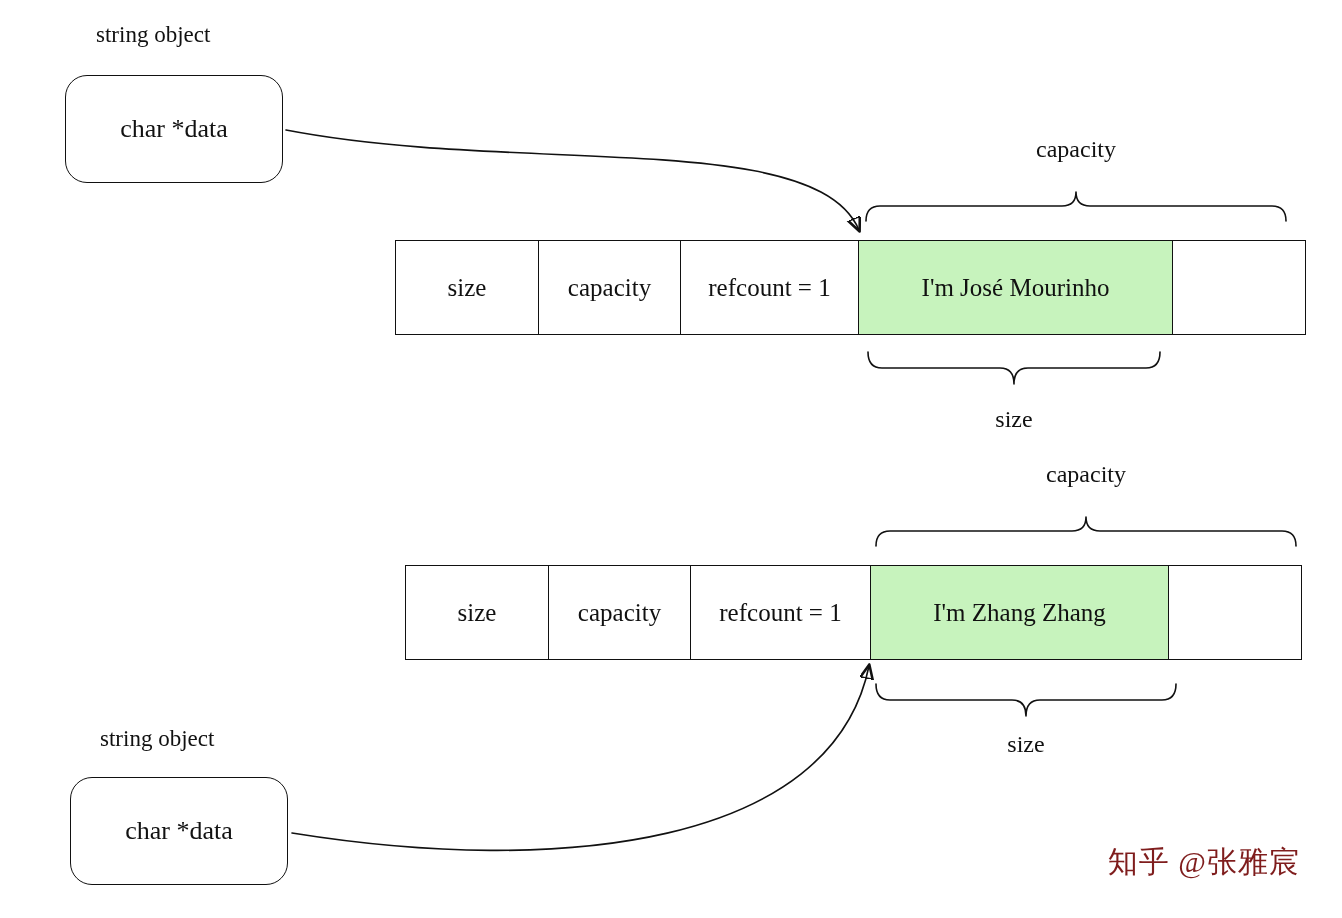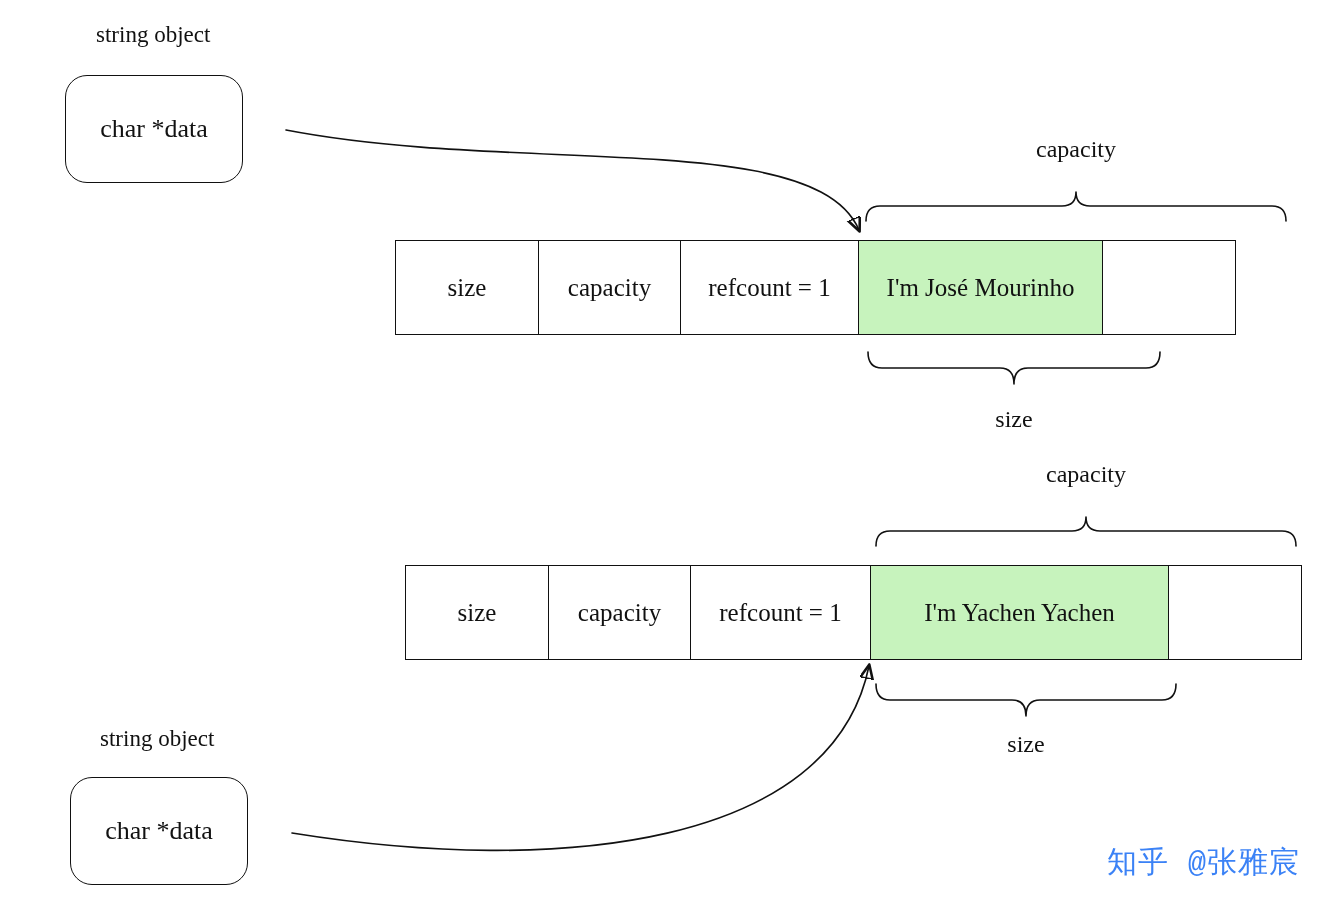--- a/index.html
+++ b/index.html
@@ -35,21 +35,21 @@
   .label {
     position: absolute;
     font-size: 24px;
     white-space: nowrap;
   }
   .centered {
     transform: translateX(-50%);
   }
   .pointer-box {
     position: absolute;
-    width: 178px;
+    width: 218px;
     height: 108px;
     border: 1.6px solid #111111;
     border-radius: 22px;
     display: flex;
     align-items: center;
     justify-content: center;
     font-size: 26px;
     background: #ffffff;
     box-sizing: border-box;
   }
@@ -71,22 +71,22 @@
     white-space: nowrap;
   }
   .cell:last-child {
     border-right: none;
   }
   .watermark {
     position: absolute;
     right: 42px;
     top: 842px;
     font-size: 30px;
-    color: #3b82f6;
-    font-family: Liberation Mono, monospace;
+    color: #7f1d1d;
+    font-family: Liberation Serif, serif;
     letter-spacing: 1px;
     text-align: right;
   }
 </style>
 </head>
 <body>
 
 <div class="canvas">
 
   <svg class="overlay">
@@ -108,32 +108,32 @@
 
   <div class="label" style="left:96px; top:22px; font-size:23px;">string object</div>
   <div class="pointer-box" style="left:65px; top:75px;">
     <span>char *data</span>
   </div>
 
   <div class="mem-table" style="left:395px; top:240px;">
     <div class="cell" style="width:143px;">size</div>
     <div class="cell" style="width:142px;">capacity</div>
     <div class="cell" style="width:178px;">refcount = 1</div>
-    <div class="cell" style="width: 244px; background-color: rgb(199, 243, 189);">I'm José Mourinho</div>
+    <div class="cell" style="width: 314px; background-color: rgb(199, 243, 189);">I'm José Mourinho</div>
     <div class="cell" style="width:132px;"></div>
   </div>
 
   <div class="label centered" style="left:1076px; top:136px;">capacity</div>
   <div class="label centered" style="left:1014px; top:406px;">size</div>
 
   <div class="mem-table" style="left:405px; top:565px;">
     <div class="cell" style="width:143px;">size</div>
     <div class="cell" style="width:142px;">capacity</div>
     <div class="cell" style="width:180px;">refcount = 1</div>
-    <div class="cell" style="width: 298px; background-color: rgb(199, 243, 189);">I'm Yachen Yachen</div>
+    <div class="cell" style="width: 298px; background-color: rgb(199, 243, 189);">I'm Zhang Zhang</div>
     <div class="cell" style="width:132px;"></div>
   </div>
 
   <div class="label centered" style="left:1086px; top:461px;">capacity</div>
   <div class="label centered" style="left:1026px; top:731px;">size</div>
 
   <div class="label" style="left:100px; top:726px; font-size:23px;">string object</div>
   <div class="pointer-box" style="left:70px; top:777px;">
     <span>char *data</span>
   </div>

